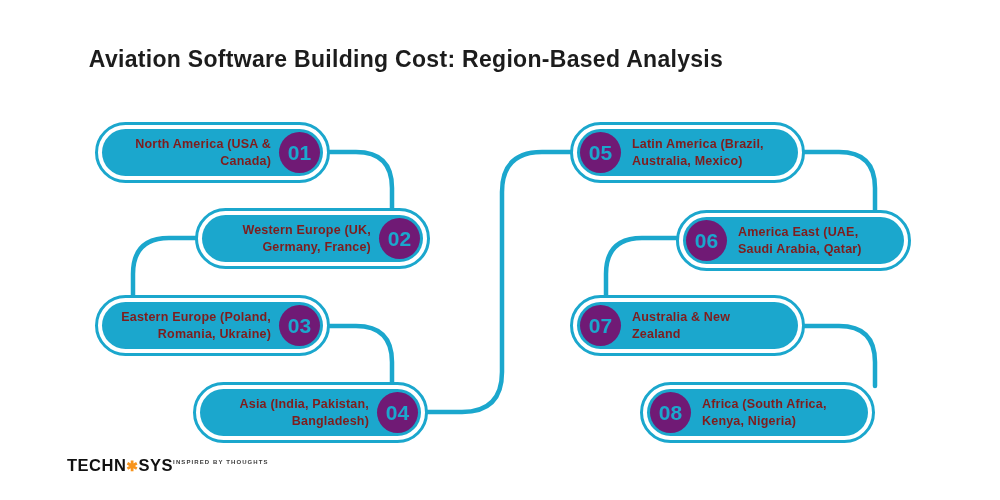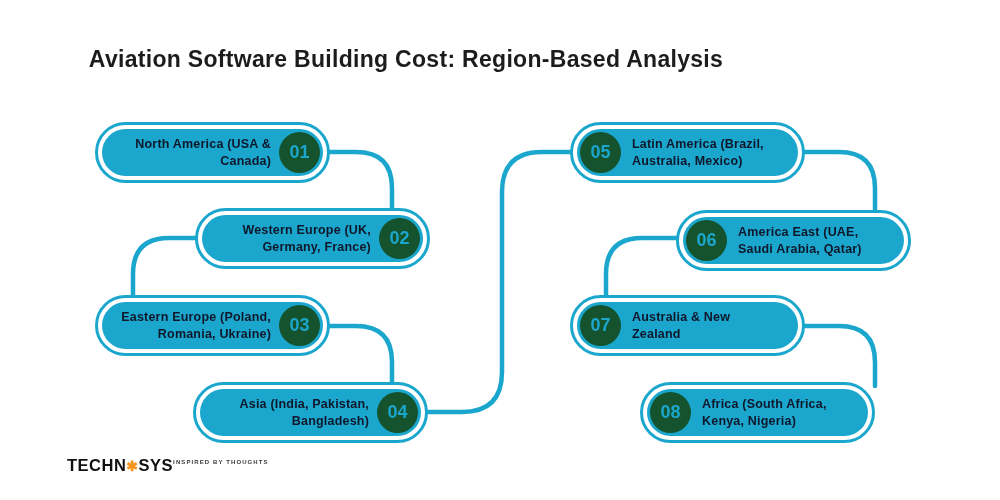--- a/index.html
+++ b/index.html
@@ -47,30 +47,30 @@
   .pill-inner{
     width:100%;height:100%;
     background:var(--cyan);
     border-radius:30px;
     display:flex;
     align-items:center;
   }
   .pill-num{
     width:41px;height:41px;
     min-width:41px;
-    background:#14532d;
+    background:#701a75;
     border-radius:50%;
     display:flex;align-items:center;justify-content:center;
     color:var(--cyan);
-    font-size:18px;
+    font-size:21px;
     font-weight:bold;
   }
   .pill-label{
     flex:1;
-    color:#0f172a;
+    color:#7f1d1d;
     font-size:12.5px;
     font-weight:bold;
     line-height:1.3;
     white-space:pre-line;
     letter-spacing:.2px;
   }
   
   .num-right .pill-inner{padding-left:12px;padding-right:3px;}
   .num-right .pill-label{text-align:right;margin-right:8px;}
   

